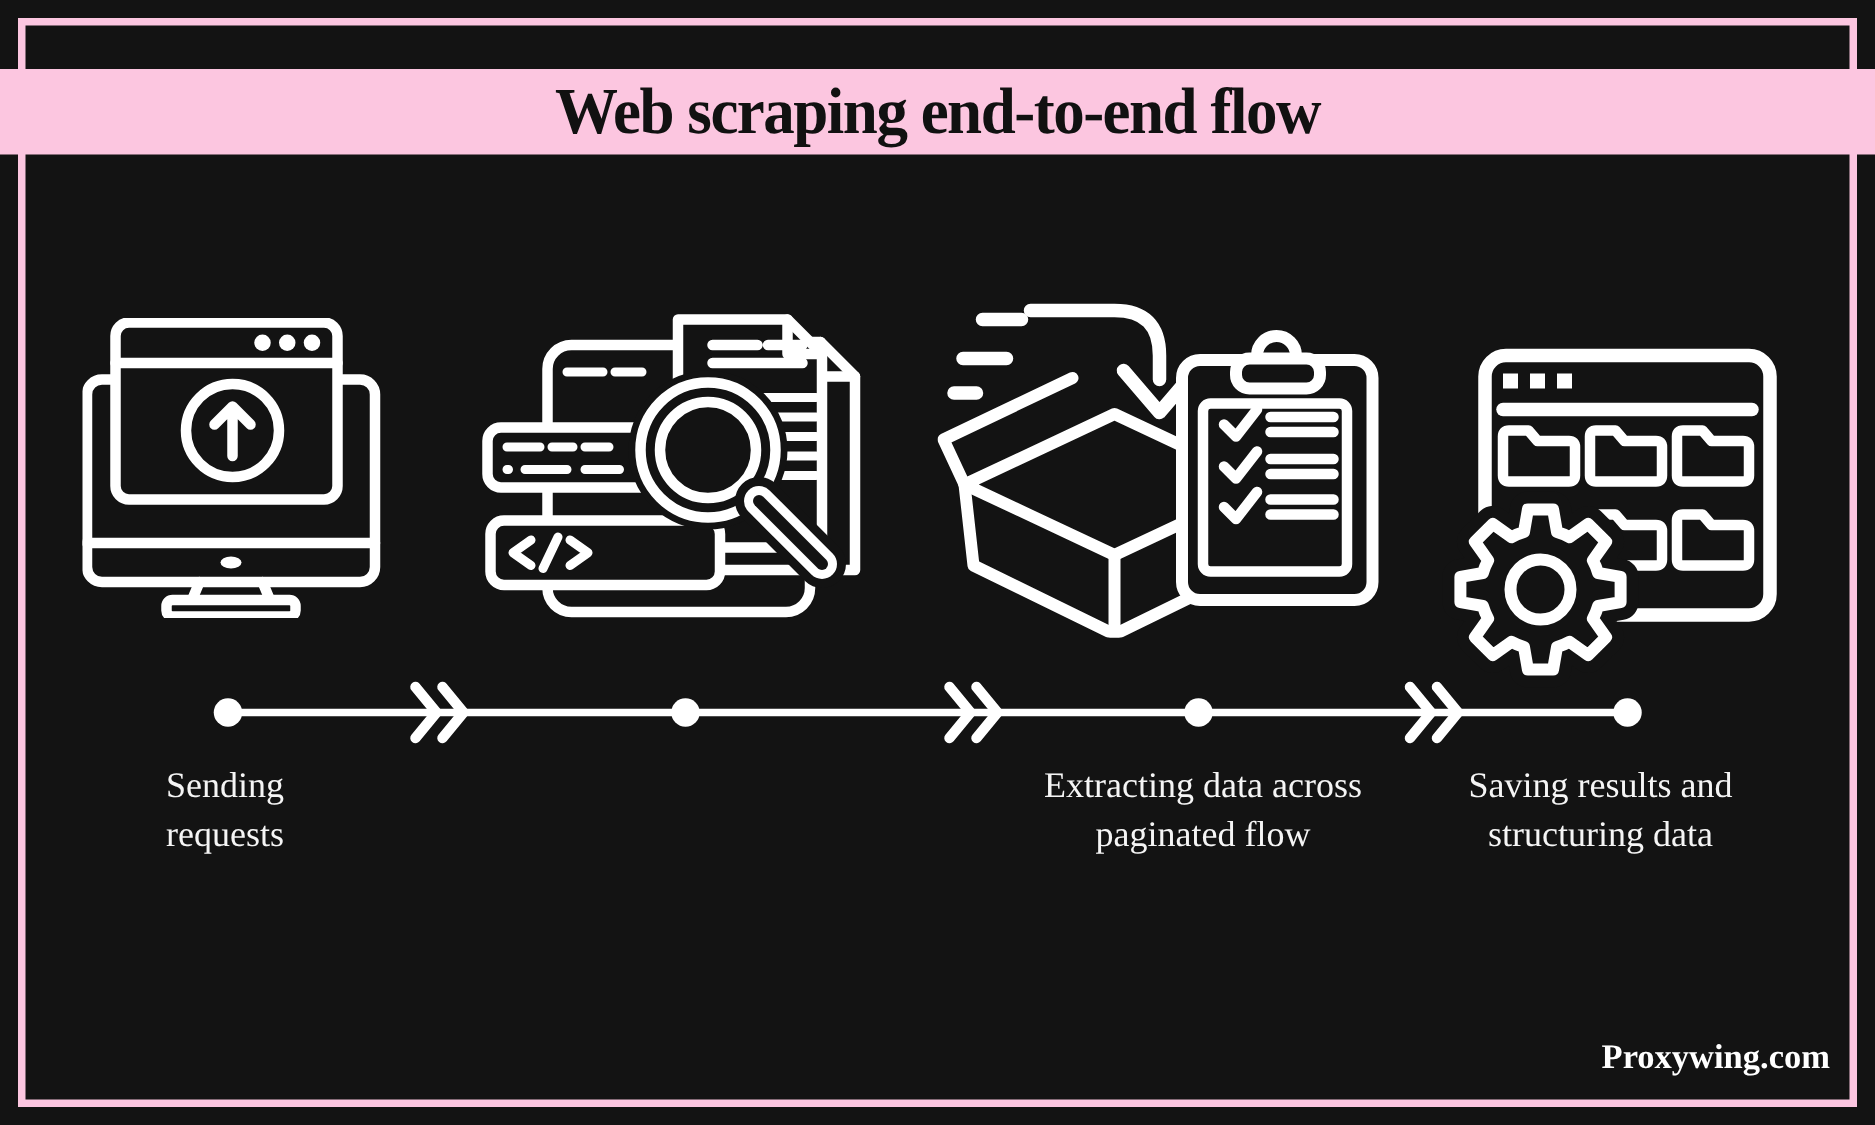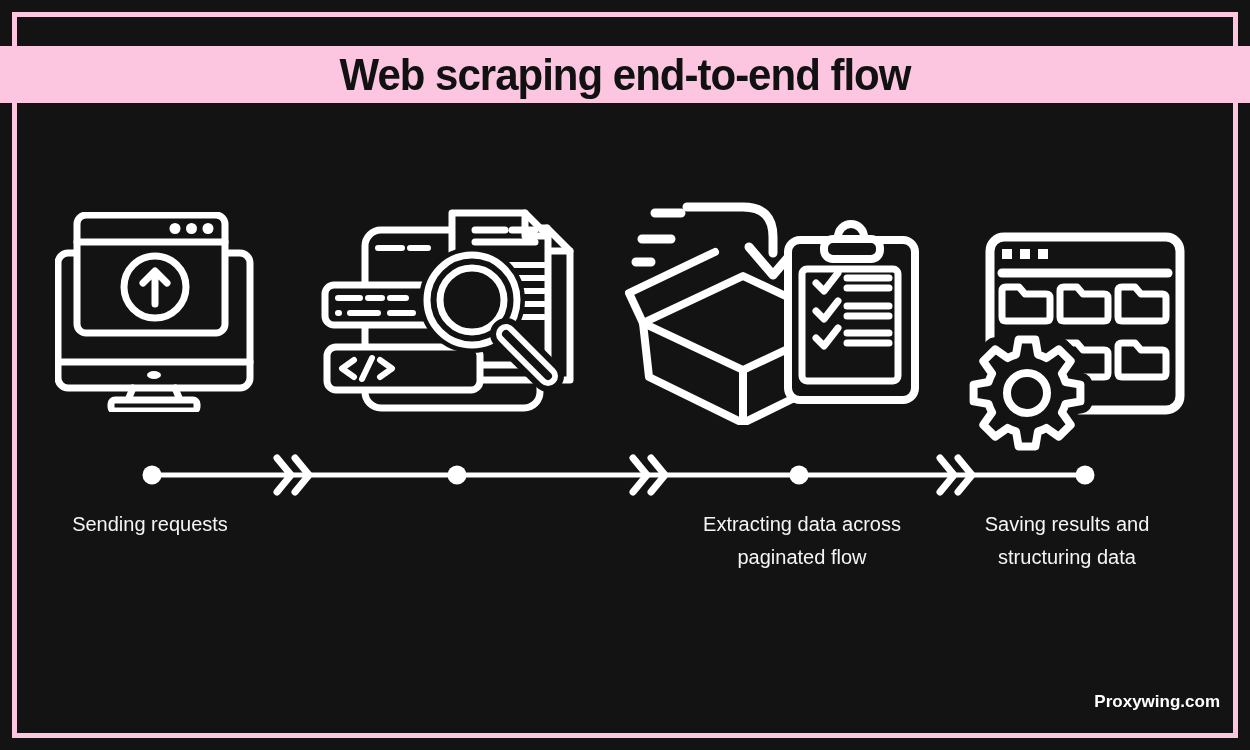--- a/index.html
+++ b/index.html
@@ -5,21 +5,21 @@
   :root{
     --bg:#131313;
     --pink:#fcc6e0;
     --fg:#ffffff;
     --title:#111111;
   }
   html,body{margin:0;padding:0;background:var(--bg);}
   .canvas{
     position:relative;width:1250px;height:750px;overflow:hidden;
     background:var(--bg);
-    font-family:Liberation Sans, sans-serif;
+    font-family:Liberation Serif, serif;
   }
   .frame{
     position:absolute;top:12px;left:12px;right:12px;bottom:12px;
     border:5px solid var(--pink);
   }
   .banner{
     position:absolute;top:46px;left:0;width:100%;height:57px;
     background:var(--pink);
     display:flex;align-items:center;justify-content:center;
   }
@@ -31,25 +31,25 @@
   .icon{position:absolute;}
   
   .w6{stroke:#fff;stroke-width:6;fill:none}
   .w7{stroke:#fff;stroke-width:7;fill:none}
   .w8{stroke:#fff;stroke-width:8;fill:none}
   .w9{stroke:#fff;stroke-width:9;fill:none}
   .dk{fill:var(--bg)}
   svg *{stroke-linecap:round;stroke-linejoin:round;}
   .step-label{
     position:absolute;top:508px;transform:translateX(-50%);
-    color:#f5f5f5;font-size:20px;line-height:33px;text-align:center;
+    color:#f5f5f5;font-size:24px;line-height:33px;text-align:center;
   }
   .brand{
     position:absolute;top:692px;right:30px;
-    color:var(--fg);font-size:17px;font-weight:bold;
+    color:var(--fg);font-size:23px;font-weight:bold;
   }
 </style>
 </head>
 <body>
 
 <div class="canvas">
 
   <div class="frame"></div>
 
   <div class="banner">

